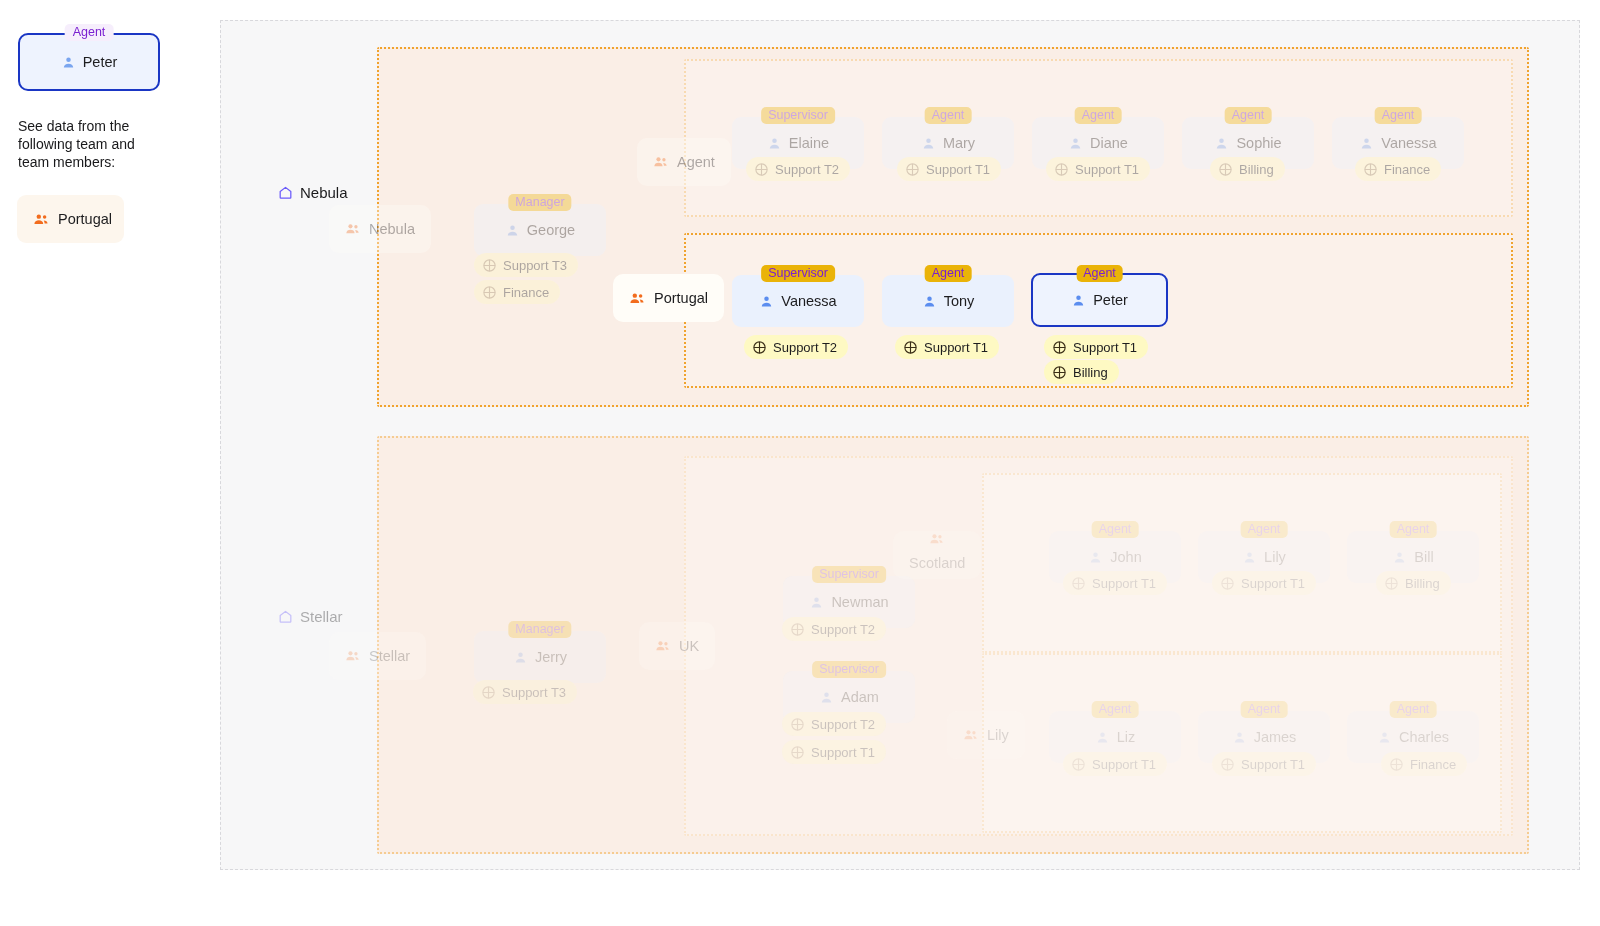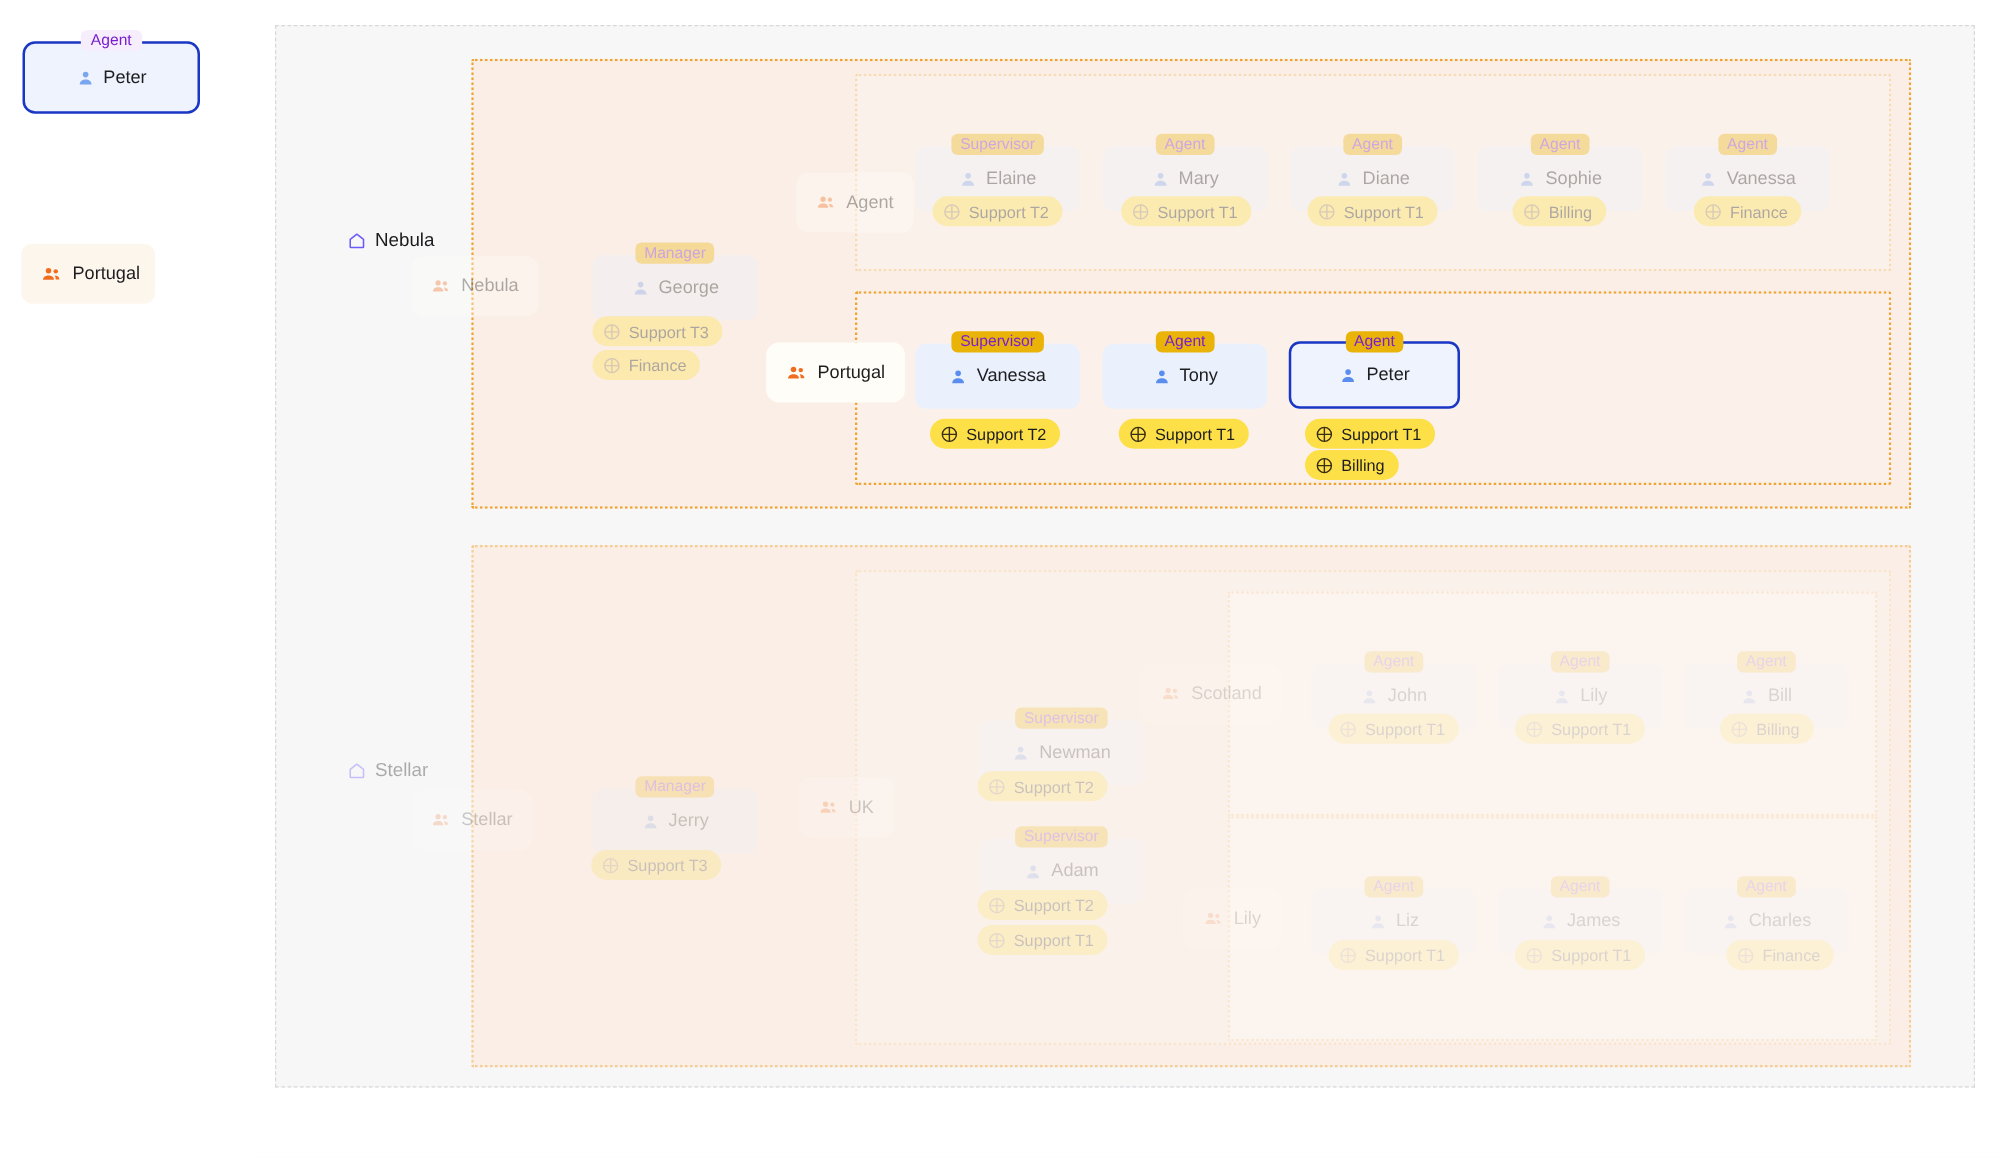--- a/index.html
+++ b/index.html
@@ -111,21 +111,21 @@
   }
   .person-card .person {
     display: flex; align-items: flex-end; gap: 7px;
     font-size: 14.5px; color: #1d1d1f; white-space: nowrap;
   }
 
   
   .badge {
     position: absolute;
     height: 24px;
-    background: #fde047;
+    background: #fef9c3;
     border-radius: 12px;
     display: inline-flex; align-items: center; gap: 6px;
     padding: 0 11px 0 8px;
     font-size: 13px; color: #1d1d1f; white-space: nowrap;
   }
 
   
   .dim-35 { opacity: 0.35; }
   .dim-22 { opacity: 0.22; }
   .dim-15 { opacity: 0.15; }
@@ -145,20 +145,21 @@
         <span>
           <svg width="15" height="15" viewBox="0 0 24 24" fill="#7aa5ef">
             <circle cx="12" cy="7.5" r="3.6"></circle>
             <path d="M4.5 20c0-4 3.4-6.2 7.5-6.2S19.5 16 19.5 20z"></path>
           </svg>
         </span>
         <span>Peter</span>
       </span>
     </div>
 
+    <div class="scope-text">See data from the following team and team members:</div>
 
     <div class="team-chip">
       <span>
         <svg width="17" height="17" viewBox="0 0 24 24" fill="#f26c1d">
           <circle cx="8.2" cy="8" r="3.1"></circle>
             <circle cx="16.4" cy="8.6" r="2.5"></circle>
           <path d="M2 18.2c0-3.3 2.8-5 6.2-5s6.2 1.7 6.2 5z"></path>
           <path d="M15.2 13.4c3 .15 5.3 1.6 5.3 4.4h-4.1c0-1.7-.5-3.2-1.2-4.4z"></path>
         </svg>
       </span>
@@ -555,21 +556,21 @@
               <path d="M12 3v18M3 12h18"></path>
             </svg>
           </span>
         <span>Support T1</span>
       </div>
     </div>
 
     <div class="group-box faint" style="left:761px; top:452px; width:520px; height:180px;"></div>
 
     <div class="dim-15">
-      <div class="node-card" style="left:692px; top:510px;">
+      <div class="node-card" style="left:672px; top:510px;flex-direction:column;">
         <span>
           <svg width="16" height="16" viewBox="0 0 24 24" fill="#f26c1d">
             <circle cx="8.2" cy="8" r="3.1"></circle>
               <circle cx="16.4" cy="8.6" r="2.5"></circle>
             <path d="M2 18.2c0-3.3 2.8-5 6.2-5s6.2 1.7 6.2 5z"></path>
             <path d="M15.2 13.4c3 .15 5.3 1.6 5.3 4.4h-4.1c0-1.7-.5-3.2-1.2-4.4z"></path>
           </svg>
         </span>
         <span>Scotland</span>
       </div>

